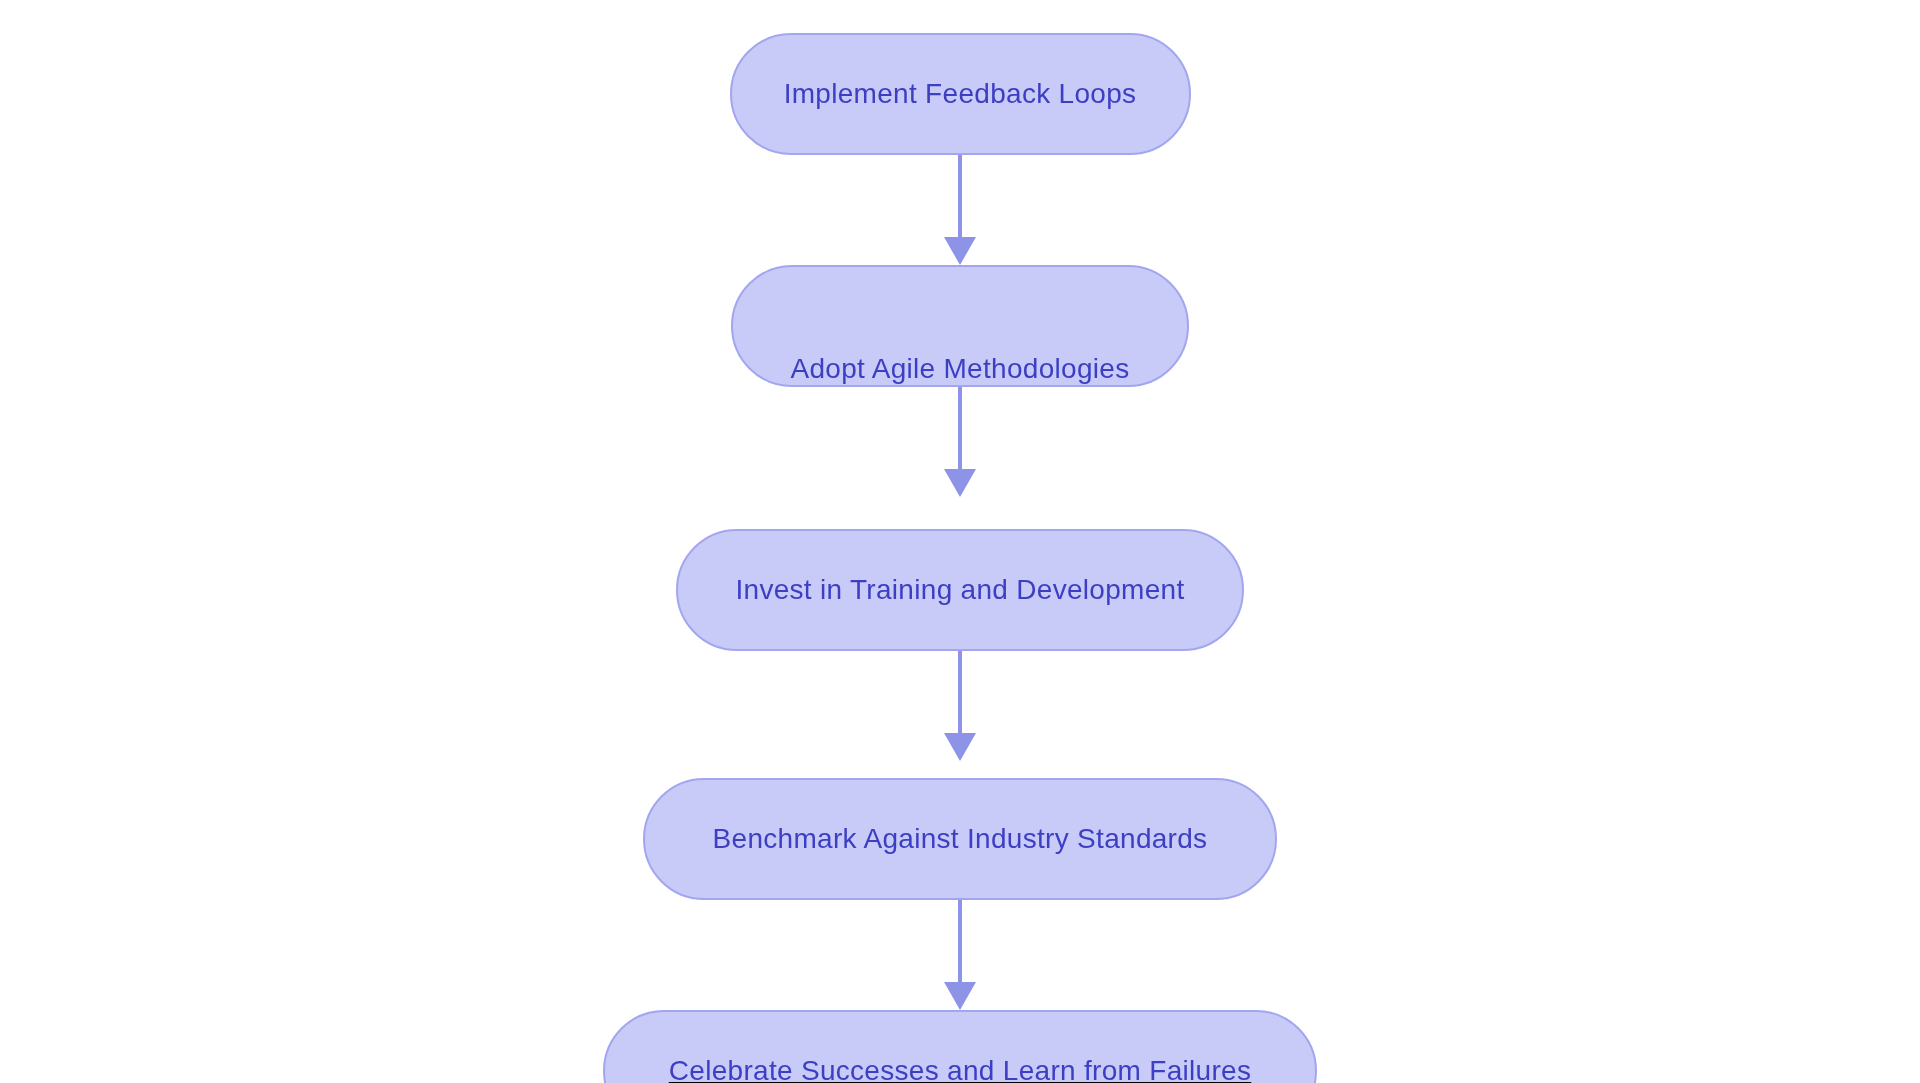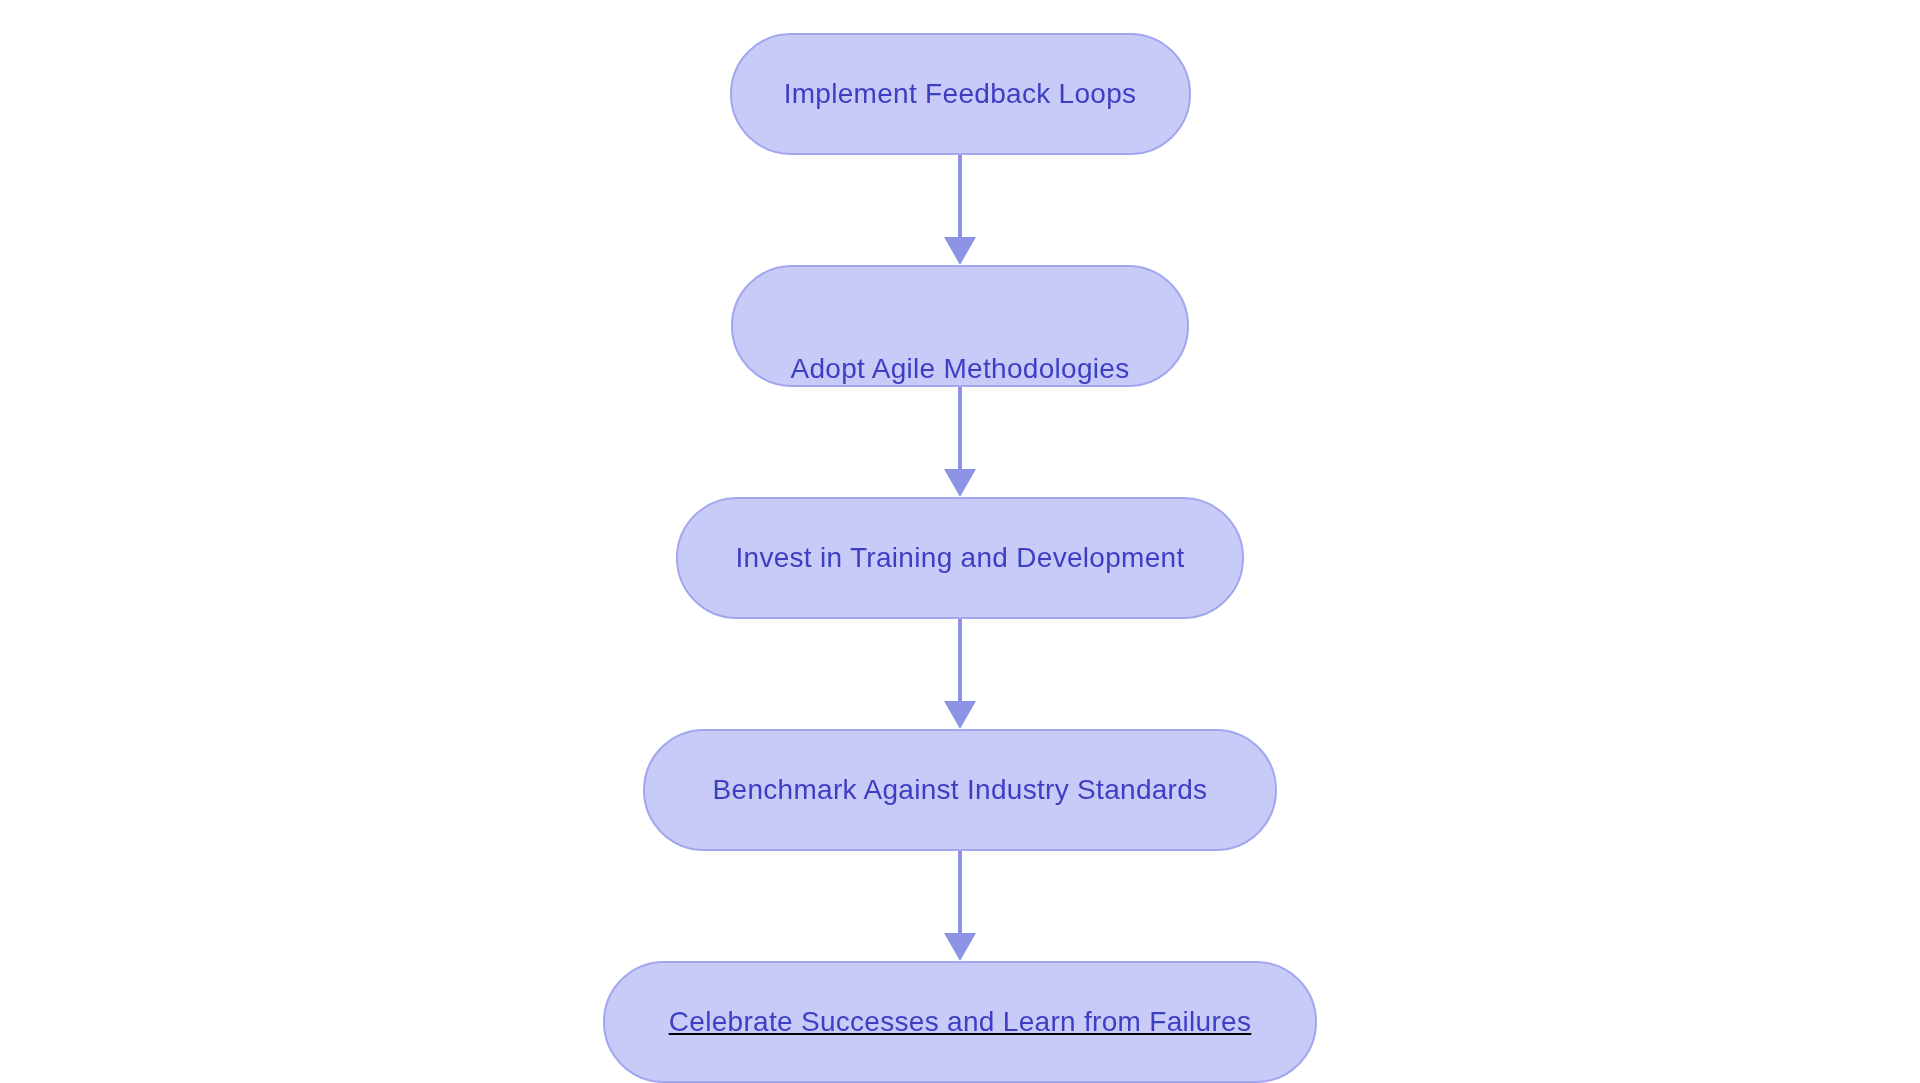--- a/index.html
+++ b/index.html
@@ -38,22 +38,22 @@
   .node .node-label {
     color: var(--node-text);
     font-size: 28px;
     font-weight: 400;
     letter-spacing: 0.3px;
     white-space: nowrap;
     text-align: center;
   }
   .node.n1 { width: 461px; }
   .node.n2 { width: 458px; align-items: flex-end; }
-  .node.n3 { width: 568px; }
-  .node.n4 { width: 634px; }
+  .node.n3 { width: 568px; margin-top: 32px; }
+  .node.n4 { width: 634px; margin-top: 17px; }
   .node.n5 { width: 714px; text-decoration: underline; }
   .arrow {
     flex: 0 0 auto;
     width: 40px;
     height: 110px;
     display: block;
   }
   .arrow .shaft { stroke: var(--arrow); stroke-width: 4; }
   .arrow .head  { fill: var(--arrow); }
 </style>

